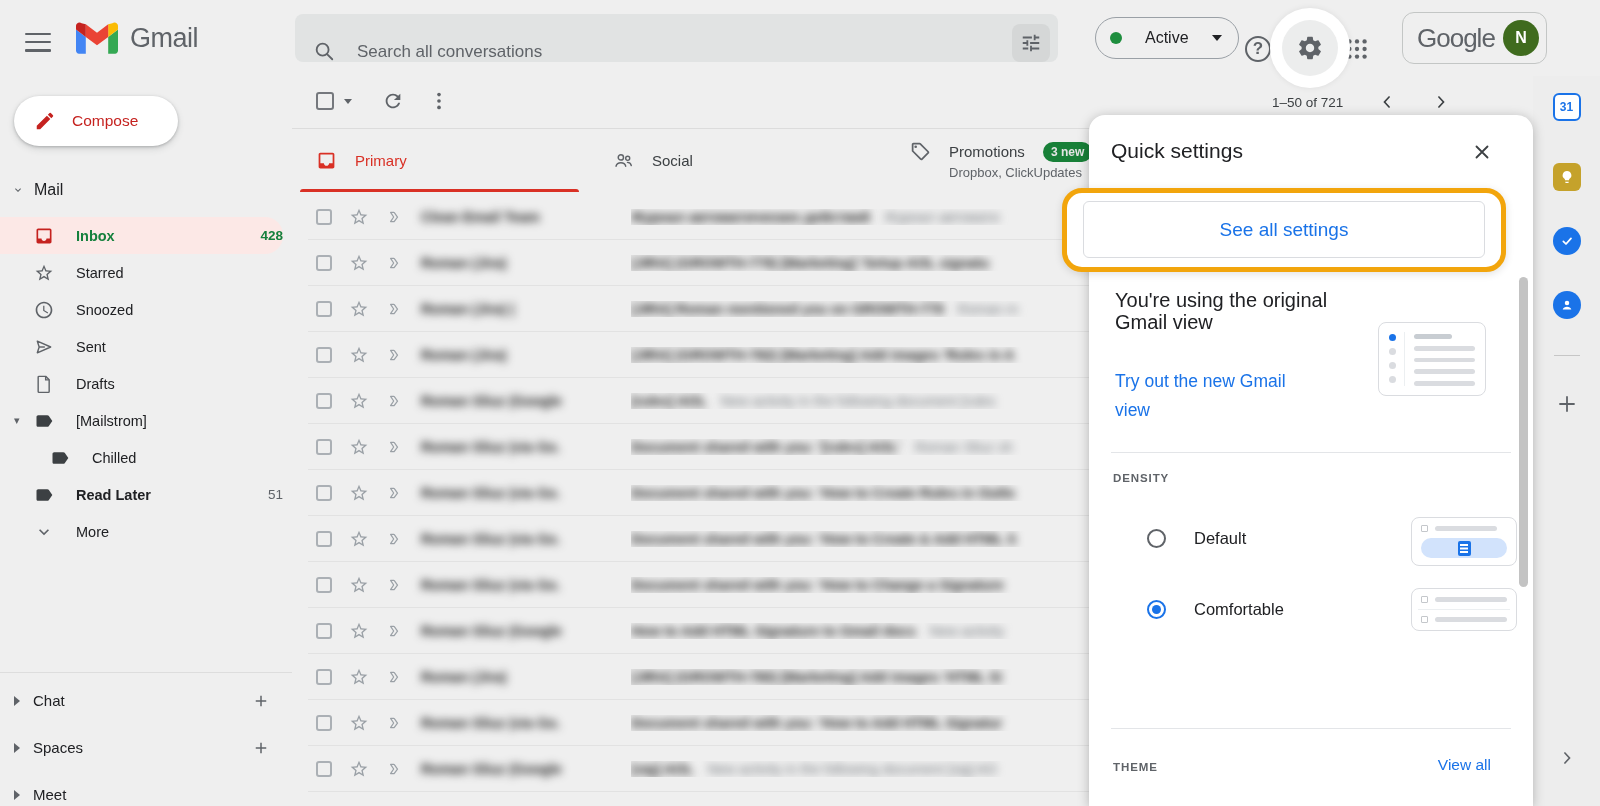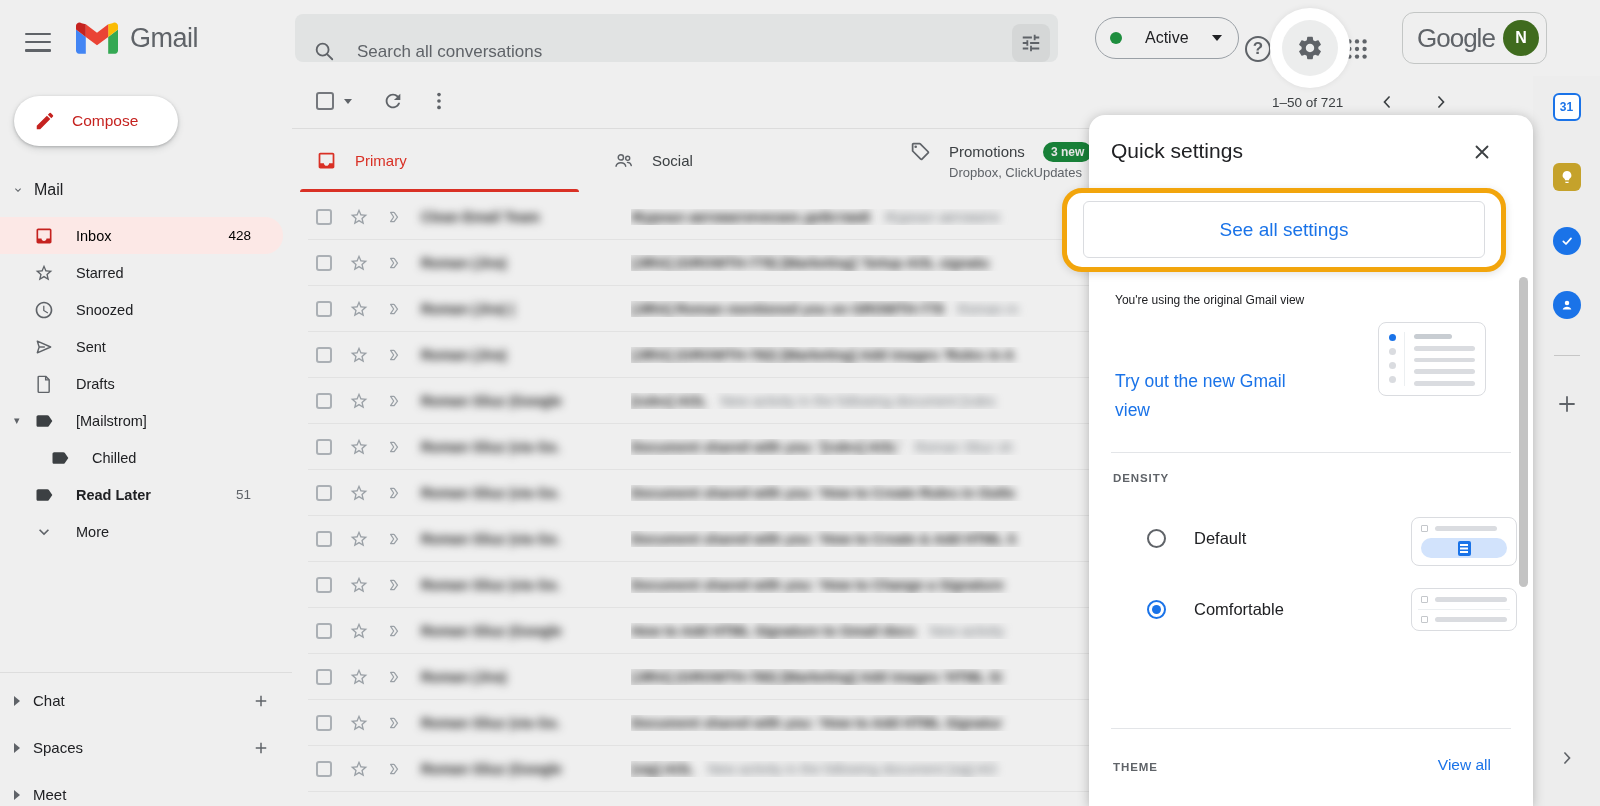--- a/index.html
+++ b/index.html
@@ -47,24 +47,24 @@
   .mail-head .chev { width:12px; height:12px; color:#5f6368; }
   .mail-head-label { font-size:16px; font-weight:500; color:#202124; }
 
   .nav-items { position:absolute; left:0; top:141px; width:292px; }
   .nav-item { position:relative; height:37px; display:flex; align-items:center; width:283px; border-radius:0 18px 18px 0; padding-left:34px; cursor:pointer; }
   .nav-item .twisty { display:none; position:absolute; left:14px; font-size:11px; color:#5f6368; }
   .nav-item.expand .twisty { display:block; }
   .nav-ic { width:20px; height:20px; color:#5f6368; flex:none; }
   .nav-ic svg { width:20px; height:20px; display:block; }
   .nav-item .label { margin-left:22px; font-size:14.5px; color:#202124; white-space:nowrap; }
-  .nav-item .count { margin-left:auto; margin-right:32px; font-size:13.5px; color:#5f6368; }
+  .nav-item .count { margin-left:auto; margin-right:0; font-size:13.5px; color:#5f6368; }
   .nav-item.active { background:#fce8e6; }
   .nav-item.active .nav-ic { color:#c5221f; }
-  .nav-item.active .label, .nav-item.active .count { color:#000000; font-weight:400; }
+  .nav-item.active .label, .nav-item.active .count { color:#15803d; font-weight:700; }
   .nav-item.bold .label { font-weight:700;text-align:right; }
   .nav-item.nested { padding-left:50px; }
 
   .side-divider { position:absolute; left:0; top:596px; width:292px; height:1px; background:#dddddd; }
   .nav-footer { position:absolute; left:0; top:601px; width:292px; }
   .footer-item { position:relative; height:47px; display:flex; align-items:center; padding-left:14px; cursor:pointer; }
   .footer-item .tri { width:0; height:0; border-top:5px solid transparent; border-bottom:5px solid transparent; border-left:6px solid #5f6368; margin-right:13px; }
   .footer-item .label { font-size:15px; color:#202124; }
   .footer-item .plus { display:none; position:absolute; right:22px; width:18px; height:18px; color:#5f6368; }
   .footer-item.add .plus { display:block; }
@@ -100,21 +100,21 @@
   .blur { filter:blur(4px); }
   .sender { width:198px; margin-left:15px; font-size:14px; font-weight:700; color:#1f1f1f; white-space:nowrap; overflow:hidden; flex:none; }
   .subjwrap { flex:1; margin-left:12px; white-space:nowrap; overflow:hidden; font-size:14px; }
   .subject { font-weight:700; color:#1f1f1f; }
   .snippet { color:#70757a; margin-left:10px; }
 
   
   #panel { position:absolute; left:1089px; top:115px; width:444px; height:691px; background:#fff; border-radius:16px 16px 0 0; box-shadow:0 2px 12px rgba(0,0,0,.25); z-index:20; }
   .qs-title { position:absolute; left:22px; top:24px; font-size:21px; color:#202124; }
   .qs-close { position:absolute; right:40px; top:26px; width:22px; height:22px; color:#3c4043; cursor:pointer; }
-  .qs-notice { position:absolute; left:26px; top:174px; width:220px; font-size:12px; line-height:22px; color:#202124; }
+  .qs-notice { position:absolute; left:26px; top:174px; width:220px; font-size:20px; line-height:22px; color:#202124; }
   .qs-try { position:absolute; left:26px; top:252px; width:200px; font-size:17.5px; line-height:29px; font-weight:500; color:#1a73e8; cursor:pointer; }
   .nv-thumb { position:absolute; left:289px; top:207px; width:108px; height:74px; background:#fff; border:1.6px solid #dadce0; border-radius:8px; display:flex; padding:9px 10px; gap:9px; }
   .nv-dots { display:flex; flex-direction:column; gap:7px; padding-top:2px; border-right:1px solid #eceff1; padding-right:8px; }
   .nv-dot { width:7px; height:7px; border-radius:50%; background:#dadce0; }
   .nv-dot.blue { background:#1a73e8; }
   .nv-lines { flex:1; display:flex; flex-direction:column; gap:7px; padding-top:2px; }
   .nv-line { height:5px; border-radius:3px; background:#dadce0; }
   .nv-line.short { width:62%; background:#c8cdd2; }
   .qs-div { position:absolute; left:22px; right:22px; height:1px; background:#e3e5e8; }
   .qs-cap { position:absolute; left:24px; font-size:11.5px; font-weight:700; letter-spacing:.9px; color:#5f6368; }

